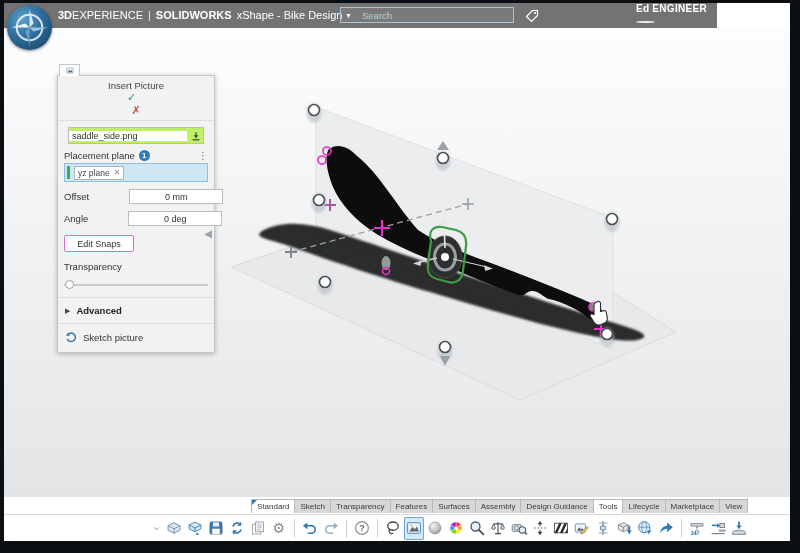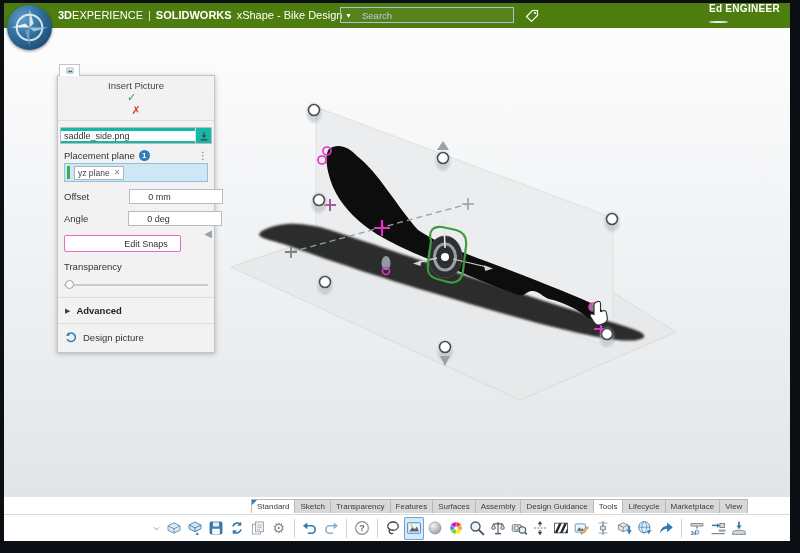--- a/index.html
+++ b/index.html
@@ -1,19 +1,19 @@
 <!DOCTYPE html>
 <html><head>
 <meta charset="utf-8">
 <style>
   html,body{margin:0;padding:0;background:#333;font-family:"Liberation Sans","DejaVu Sans",sans-serif;}
   .window{position:relative;width:800px;height:553px;box-sizing:border-box;background:#fff;
     border-top:3px solid #0b0f14;border-left:4px solid #0b0f14;border-right:10px solid #0b0f14;border-bottom:12px solid #0b0f14;overflow:hidden;}
   
-  .topbar{position:absolute;left:0;top:0;width:786px;height:25px;background:#4d7c0f;color:#fff;z-index:30;}
+  .topbar{position:absolute;left:0;top:0;width:713px;height:25px;background:#737373;color:#fff;z-index:30;}
   .logo{position:absolute;left:3px;top:2px;width:45px;height:45px;border-radius:50%;z-index:40;
     background:radial-gradient(circle at 35% 30%,#5d9ec9 0%,#2e6d9b 45%,#133c5e 100%);box-shadow:0 1px 3px rgba(0,0,0,.45);}
   .brand{position:absolute;left:54px;top:0;line-height:25px;font-size:11px;white-space:nowrap;}
   .b3d,.bsw{font-weight:bold;}
   .bsep{margin:0 5px;opacity:.85;}
   .bapp{margin-left:5px;}
   .bchev{margin-left:4px;font-size:8px;vertical-align:1px;}
   .search{position:absolute;left:336px;top:4px;width:174px;height:16px;border:1px solid #a6c4d6;display:flex;align-items:center;background:rgba(255,255,255,.05);box-sizing:border-box;}
   .search input{flex:1;background:transparent;border:none;outline:none;color:#fff;font-size:9.5px;padding:0 21px;font-family:inherit;}
   .search input::placeholder{color:#b9cfdd;}
@@ -27,38 +27,38 @@
   
   .panel{position:absolute;left:53px;top:72px;width:158px;background:#f2f2f2;border:1px solid #c3c6c8;
     box-shadow:0 1px 5px rgba(0,0,0,.25);z-index:20;font-size:9.5px;color:#333;box-sizing:border-box;}
   .panel-tab{position:absolute;top:-12px;left:1px;width:21px;height:12px;background:#fff;border:1px solid #c3c6c8;border-bottom:none;
     display:flex;align-items:center;justify-content:center;box-sizing:border-box;}
   .panel-tab svg{width:10px;height:9px;}
   .panel-head{display:flex;align-items:center;padding:4px 7px 3px;border-bottom:1px solid #ddd;flex-direction:column;}
   .panel-title{flex:1;color:#444;}
   .ok{color:#2e9e43;font-weight:bold;font-size:11px;margin-right:9px;cursor:default;}
   .cancel{color:#d23b32;font-weight:bold;font-size:11px;cursor:default;}
-  .file-row{margin:6px 2px 0;display:flex;border:1px solid #b9bcbe;background:#14b8a6;height:15px;align-items:center;}
+  .file-row{margin:6px 10px 0;display:flex;border:1px solid #b9bcbe;background:#bef264;height:15px;align-items:center;}
   .file-row input{flex:1;border:none;outline:none;font-size:9px;padding:0 3px;color:#333;font-family:inherit;min-width:0;}
   .dlbtn{width:15px;height:100%;border-left:1px solid #d9d9d9;display:flex;align-items:center;justify-content:center;}
   .place-row{display:flex;align-items:center;margin:6px 6px 2px;gap:4px;}
   .place-label{flex:0 0 auto;}
   .badge{width:11px;height:11px;border-radius:50%;background:#2e7cb8;color:#fff;font-size:8px;font-weight:bold;
     display:flex;align-items:center;justify-content:center;}
   .dots{margin-left:auto;color:#666;font-size:10px;}
   .selbox{margin:0 6px;height:17px;background:#cfe6f5;border:1px solid #8fc0e0;display:flex;align-items:center;padding-left:2px;}
   .selbar{width:3px;height:13px;background:#3fae49;margin-right:4px;}
   .chip{background:#fff;border:1px solid #aab4ba;font-size:8.5px;padding:0 3px;height:12px;display:flex;align-items:center;gap:4px;color:#444;}
   .chip-x{color:#889;font-size:8px;}
   .num-row{display:flex;align-items:center;margin:7px 6px 0;gap:20px;}
   .num-label{flex:1;}
   .dirsvg{width:10px;height:10px;}
-  .num-row input{width:56px;height:13px;border:1px solid #b9bcbe;font-size:9px;padding:0 18px;color:#333;outline:none;font-family:inherit;}
+  .num-row input{width:56px;height:13px;border:1px solid #b9bcbe;font-size:9px;padding:0 18px;color:#333;outline:none;font-family:inherit;text-align:center;}
   .snapsbtn{margin:9px 6px 0;height:15px;width:68px;background:#fff;border:1px solid #e46bc8;border-radius:2px;
-    font-size:9px;color:#333;display:flex;align-items:center;justify-content:center;padding-left:47px;}
+    font-size:9px;color:#333;display:flex;align-items:center;justify-content:center;}
   .translabel{margin:9px 6px 0;}
   .slider{margin:8px 6px 7px;position:relative;height:10px;}
   .slider-track{position:absolute;top:4px;left:0;right:0;height:2px;background:#c9cccd;}
   .slider-thumb{position:absolute;top:0;left:1px;width:9px;height:9px;border-radius:50%;background:#fdfdfd;border:1px solid #9aa0a3;box-sizing:border-box;}
   .pdiv{height:1px;background:#ddd;}
   .advrow{display:flex;gap:6px;padding:7px 7px;align-items:center;font-weight:bold;color:#222;}
   .caret{font-size:7px;color:#444;}
   .resetrow{display:flex;gap:6px;padding:7px 7px 9px;align-items:center;}
   .resetrow svg{width:12px;height:12px;}
   .collapse{position:absolute;right:2px;top:152px;color:#9aa2a7;font-size:10px;}
@@ -403,21 +403,21 @@
     <div class="advrow">
       <span class="caret">▶</span>
       <span>Advanced</span>
     </div>
     <div class="pdiv"></div>
     <div class="resetrow">
       <svg viewBox="0 0 14 14">
         <path d="M3.5 3.8 A5 5 0 1 1 2.6 9.5" fill="none" stroke="#2f7cb4" stroke-width="1.8"></path>
         <path d="M1.2 5.8 L3.8 1.6 L5.8 5.2 Z" fill="#2f7cb4"></path>
       </svg>
-      <span>Design picture</span>
+      <span>Sketch picture</span>
     </div>
     <span class="collapse">◀</span>
   </div>
 
   <div class="tabsrow">
       <div class="tab active pinned">Standard</div>
       <div class="tab">Sketch</div>
       <div class="tab">Transparency</div>
       <div class="tab">Features</div>
       <div class="tab">Surfaces</div>

